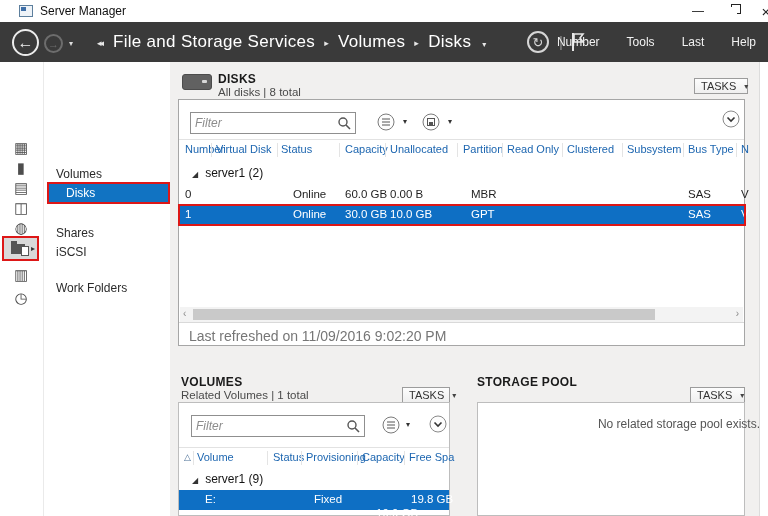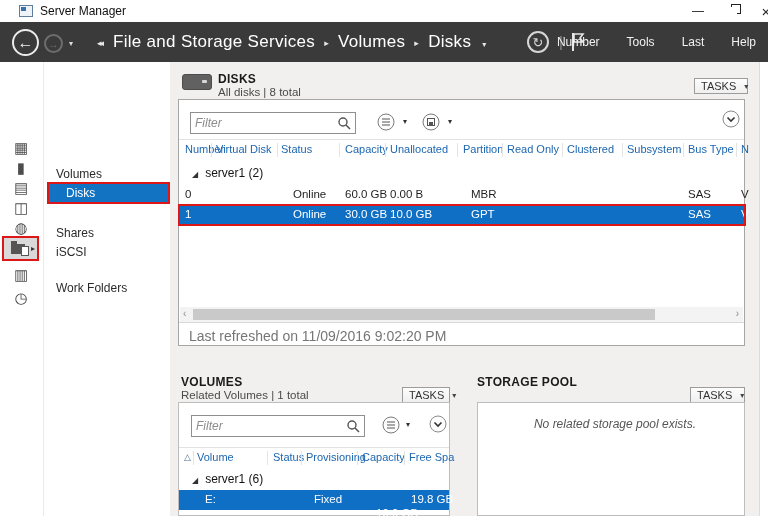--- a/index.html
+++ b/index.html
@@ -84,21 +84,21 @@
   .trow.sel{background:#0e6fc4;}
   .trow.sel .td{color:#fff;}
   .row-annot{position:absolute;left:-1px;width:568px;height:22px;border:2px solid #dd1717;z-index:5;}
 
   .hscroll{position:absolute;left:1px;width:563px;height:15px;background:#f3f3f3;}
   .hs-thumb{position:absolute;left:13px;top:2px;width:462px;height:11px;background:#c9c9c9;}
   .hs-arrow{position:absolute;top:1px;font-size:10px;color:#8a8a8a;}
   .statusbar{position:absolute;left:0;width:100%;height:23px;border-top:1px solid #d9d9d9;background:#fff;}
   .statusbar span{position:absolute;left:10px;top:5px;font-size:14px;color:#767676;}
 
-  .empty-msg{position:absolute;left:4px;top:14px;width:100%;text-align:center;font-size:12px;font-style:italic;color:#555;}
+  .empty-msg{position:absolute;left:16px;top:14px;width:100%;text-align:right;font-size:12px;color:#555;}
   .alert-th{font-size:9px;color:#4a6f96;}
 </style>
 </head>
 <body>
 
 <div class="titlebar">
   <div class="app-icon"></div>
   <div class="title-text">Server Manager</div>
   <div class="win-controls">
     <span class="win-btn">—</span>
@@ -306,21 +306,21 @@
       <span class="th" style="left:183px">Capacity</span>
       <span class="th" style="left:230px">Free Spa</span>
       <span class="colsep" style="left:14px"></span>
         <span class="colsep" style="left:88px"></span>
         <span class="colsep" style="left:122px"></span>
         <span class="colsep" style="left:178px"></span>
         <span class="colsep" style="left:225px"></span>
     </div>
 
     <div class="grp" style="left:13px;top:69px;">
-      <span class="mk">◢</span><span>server1 (6)</span>
+      <span class="mk">◢</span><span>server1 (9)</span>
     </div>
 
     <div class="trow sel" style="top:87px;height:20px;">
       <span class="td" style="left:26px;top:3px;">E:</span>
       <span class="td" style="left:135px;top:3px;">Fixed</span>
       <span class="td" style="left:197px;top:17px;text-align:right;">19.9 GB</span>
       <span class="td" style="left:232px;top:3px;">19.8 GB</span>
     </div>
   </div>
 

